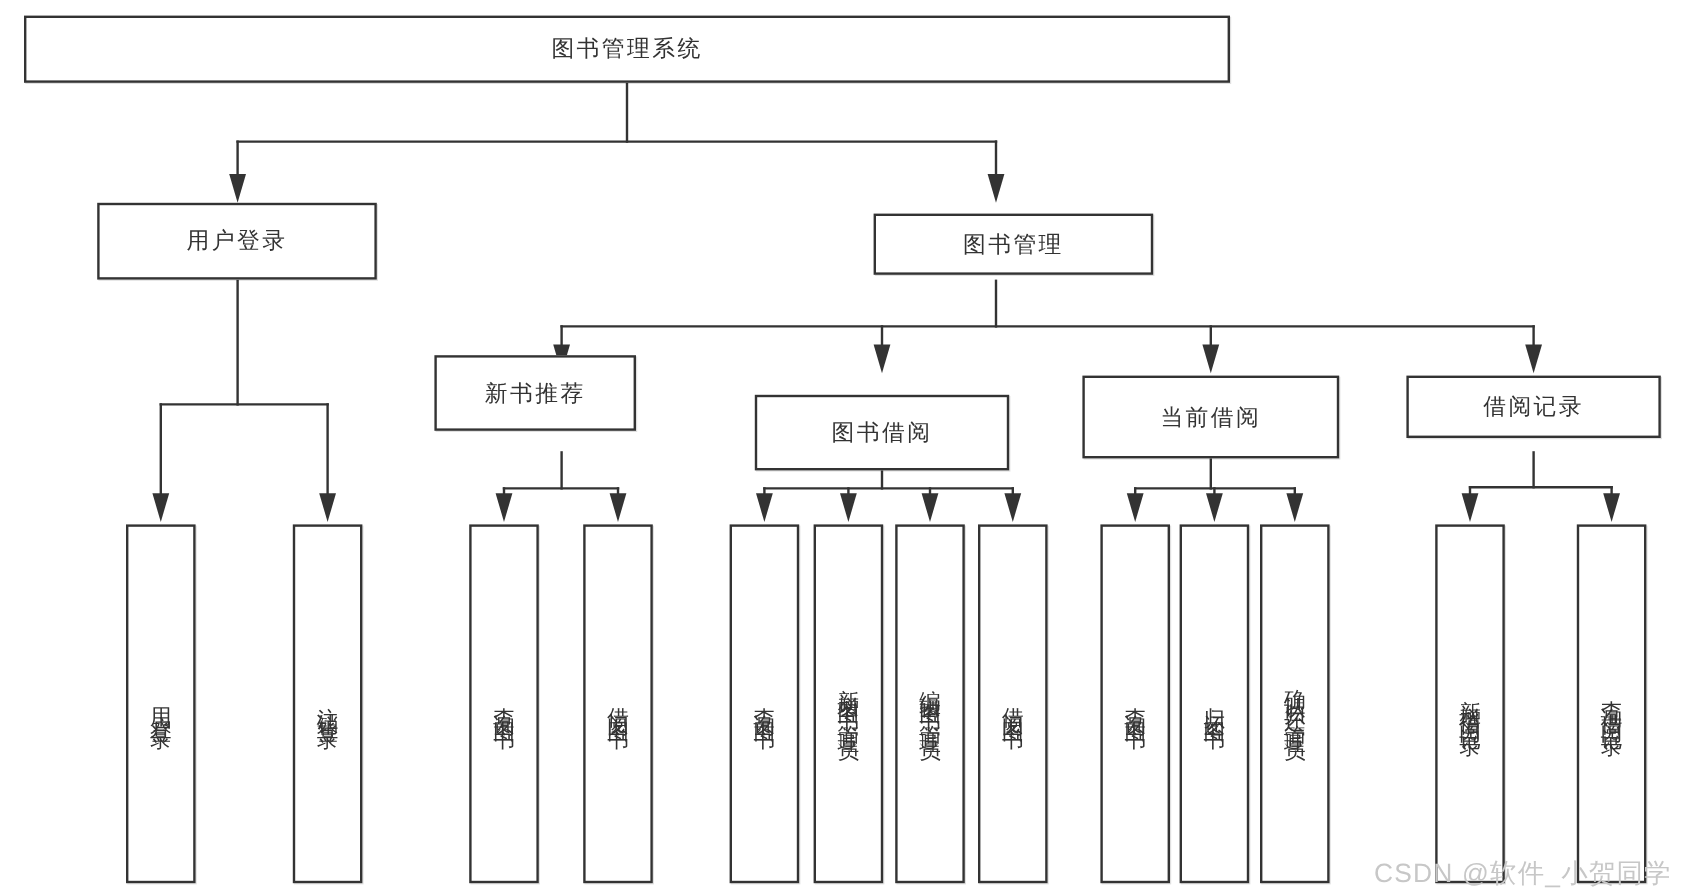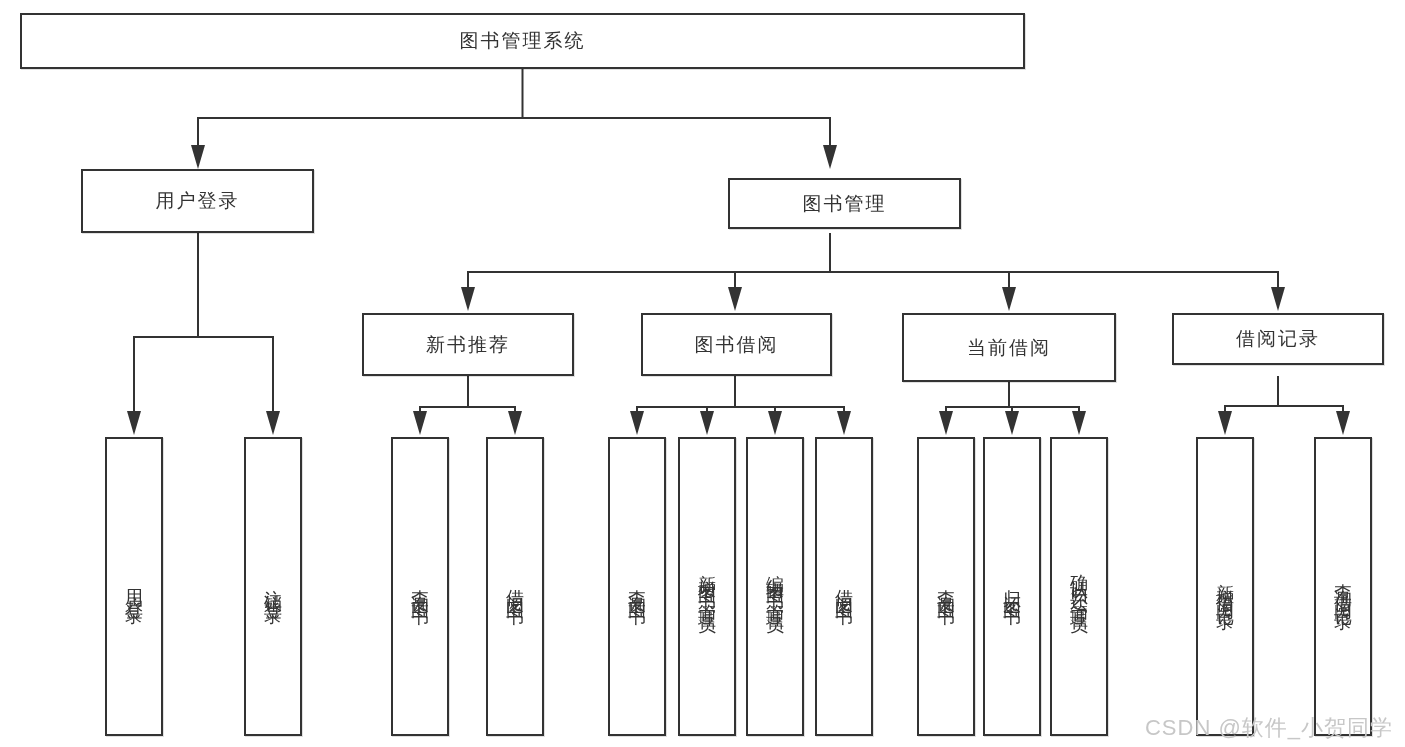--- a/index.html
+++ b/index.html
@@ -140,24 +140,24 @@
     <span>图书管理系统</span>
   </div>
 
   <div class="box" style="left:81px;top:169px;width:233px;height:64px;">
     <span>用户登录</span>
   </div>
   <div class="box" style="left:712px;top:178px;width:233px;height:51px;margin-left:16px;">
     <span>图书管理</span>
   </div>
 
-  <div class="box" style="left:362px;top:313px;width:212px;height:63px;">
+  <div class="box" style="left:362px;top:296px;width:168px;height:63px;">
     <span>新书推荐</span>
   </div>
-  <div class="box" style="left:629px;top:313px;width:191px;height:63px;margin-left:12px;">
+  <div class="box" style="left:629px;top:329px;width:212px;height:63px;">
     <span>图书借阅</span>
   </div>
   <div class="box" style="left:902px;top:313px;width:214px;height:69px;">
     <span>当前借阅</span>
   </div>
   <div class="box" style="left:1172px;top:313px;width:212px;height:52px;">
     <span>借阅记录</span>
   </div>
 
   <div class="vbox" style="left:105px;">

